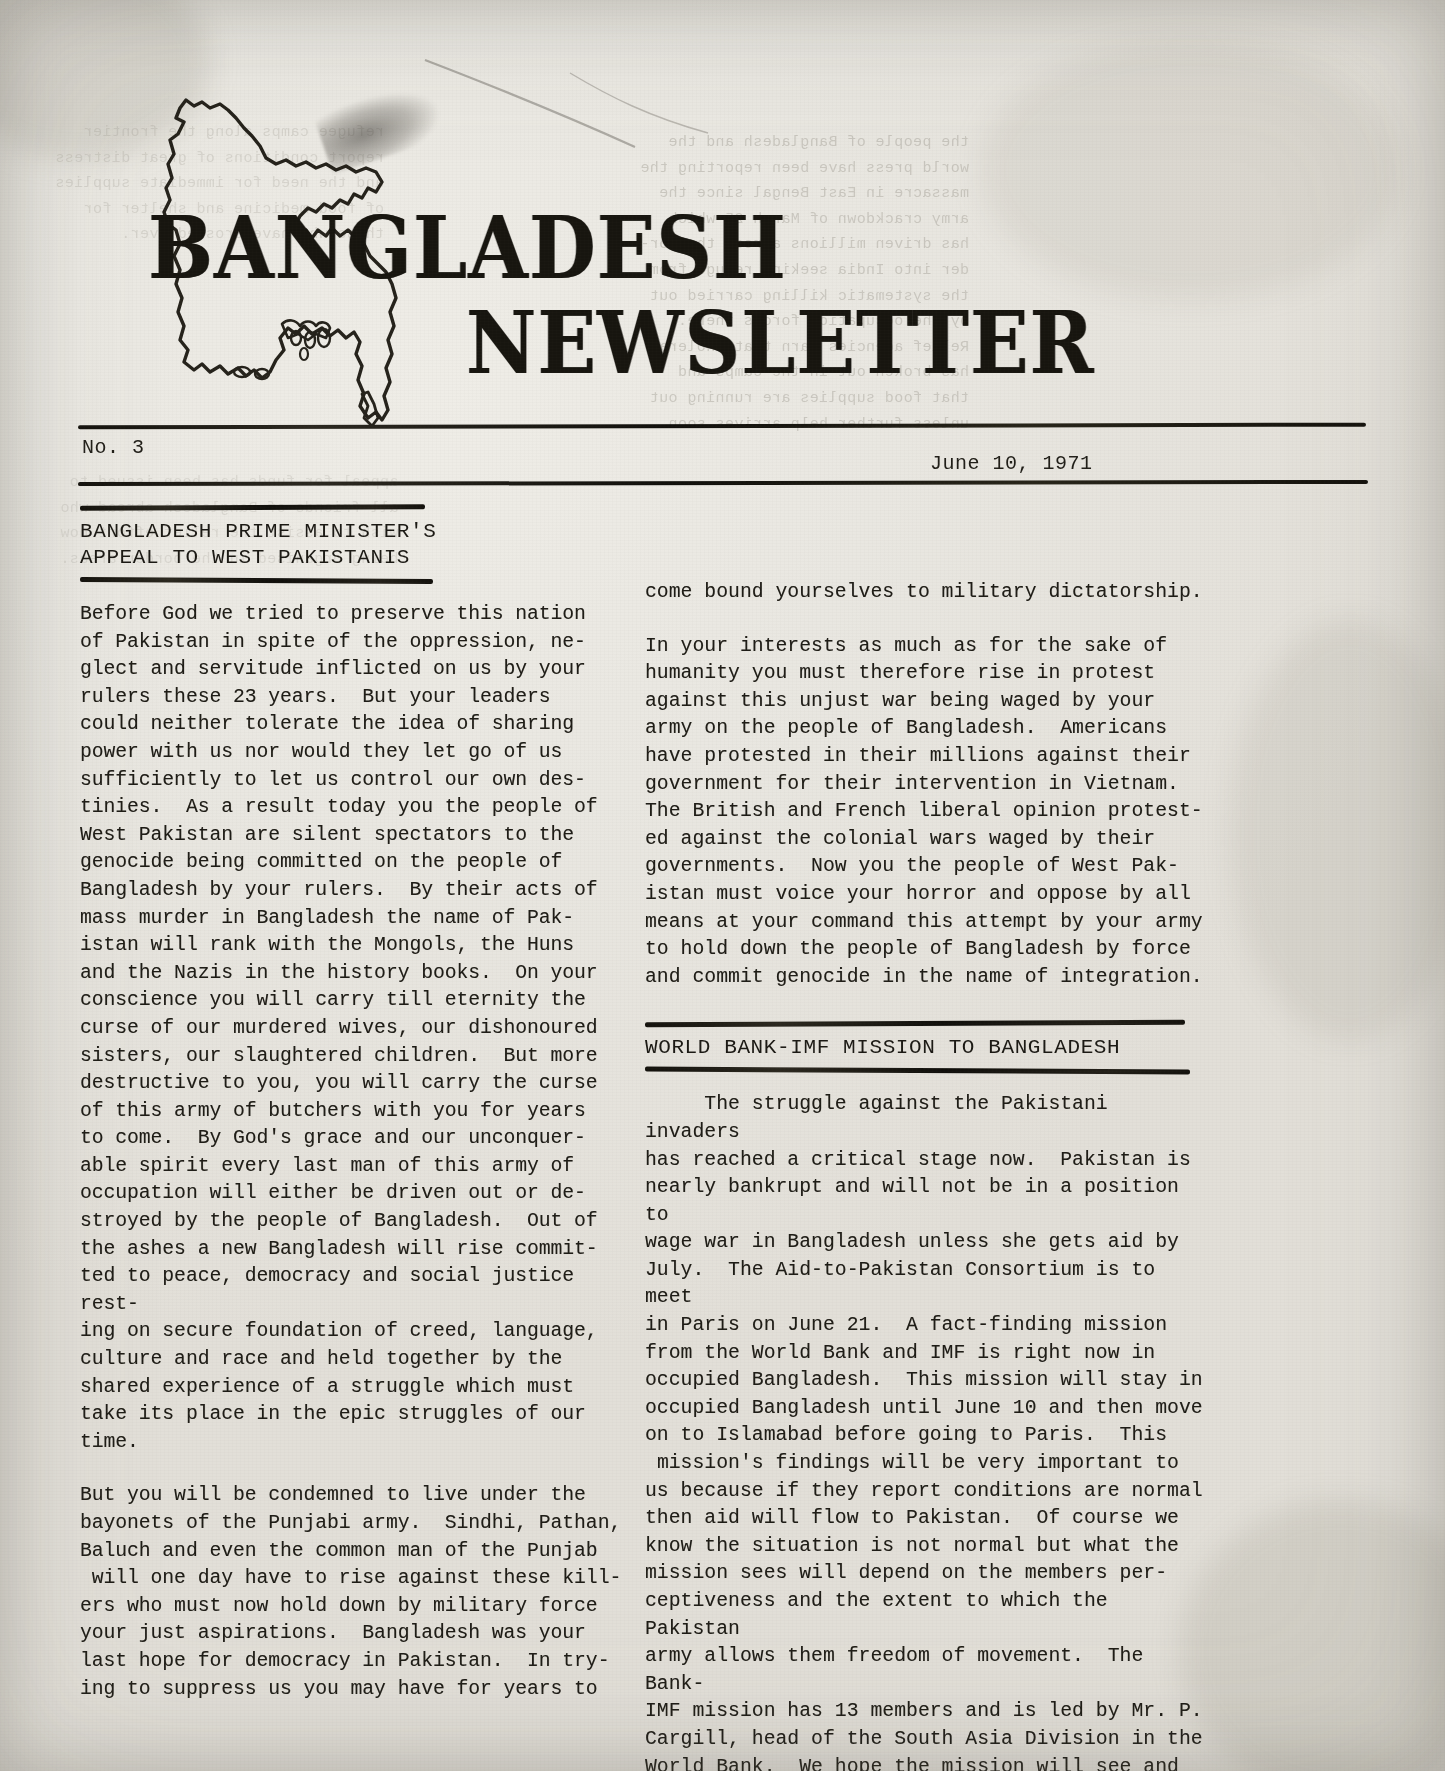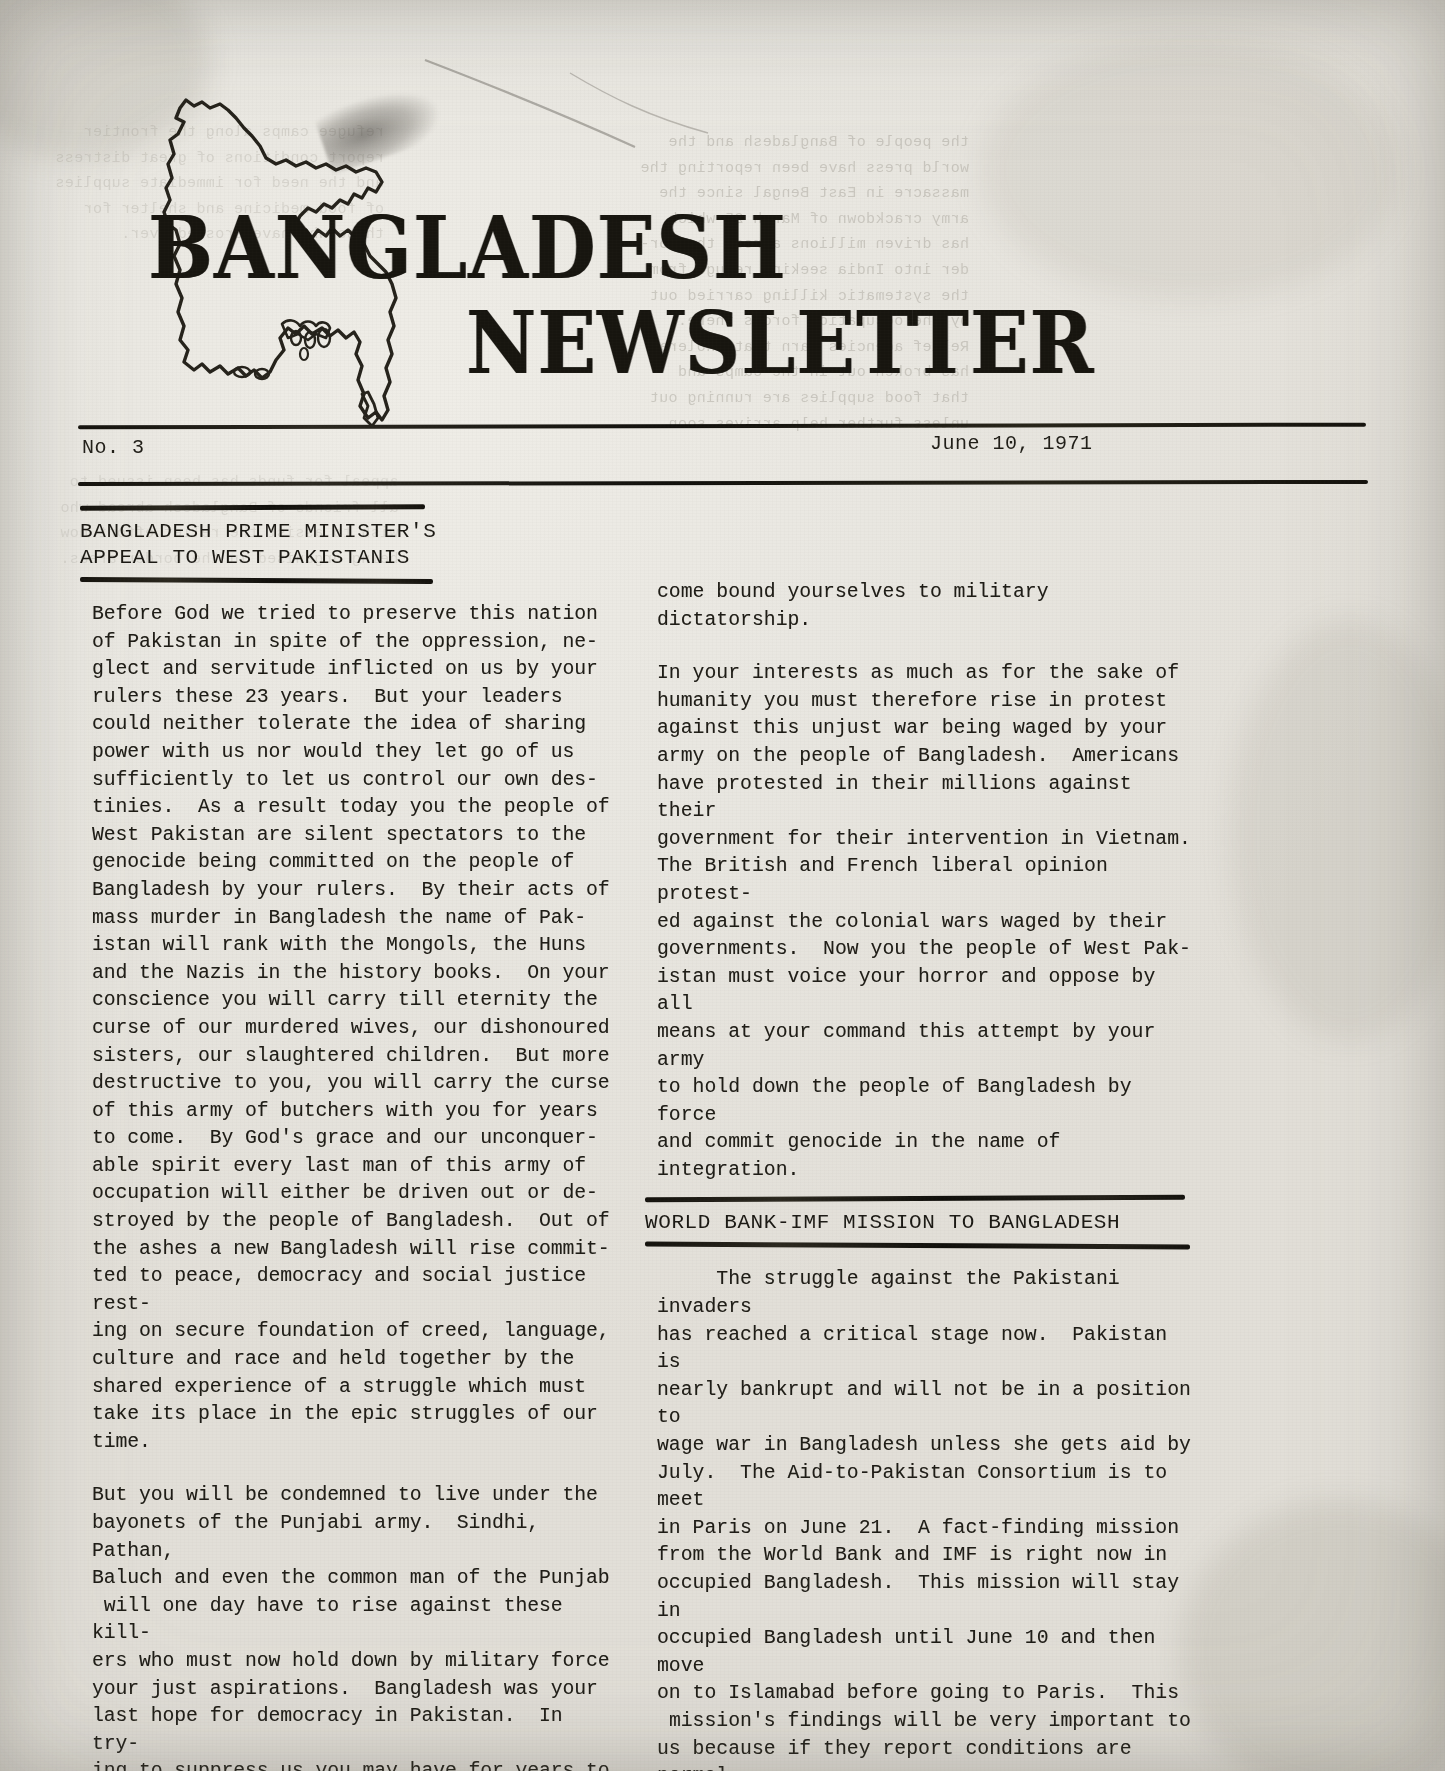--- a/index.html
+++ b/index.html
@@ -129,21 +129,21 @@
 
   .issue-no, .issue-date {
     position: absolute;
     font-family: "Liberation Mono", monospace;
     font-size: 20px;
     color: #201e18;
     letter-spacing: .5px;
     white-space: nowrap;
   }
   .issue-no { top: 436px; left: 82px; }
-  .issue-date { top: 432px; left: 930px; }
+  .issue-date { top: 452px; left: 930px; }
 
   
   .columns {
     position: absolute;
     top: 505px;
     left: 80px;
     width: 1285px;
     height: 1240px;
   }
   .col {
@@ -177,21 +177,21 @@
     white-space: pre-line;
   }
 
   .body-text {
     font-family: "Liberation Mono", monospace;
     font-size: 19.7px;
     line-height: 27.6px;
     color: #1e1c16;
     letter-spacing: -0.05px;
     white-space: pre-wrap;
-    margin: 12px;
+    margin: 0;
     text-shadow: 0.25px 0.25px 0 rgba(35,32,25,.30);
   }
   .body-text + .body-text { margin-top: 26px; }
   .body-text.after-head { margin-top: 2px; }
 
   .col-right .body-text { letter-spacing: .05px; }
 </style>
 </head>
 <body>
 
@@ -336,21 +336,21 @@
 have protested in their millions against their
 government for their intervention in Vietnam.
 The British and French liberal opinion protest-
 ed against the colonial wars waged by their
 governments.  Now you the people of West Pak-
 istan must voice your horror and oppose by all
 means at your command this attempt by your army
 to hold down the people of Bangladesh by force
 and commit genocide in the name of integration.</p>
 
-      <div class="headline-block" style="">
+      <div class="headline-block" style="margin-top:30px;">
         <div class="bar-top w2"></div>
         <div class="headline-text">WORLD BANK-IMF MISSION TO BANGLADESH</div>
         <div class="bar-bottom w2"></div>
       </div>
 
       <p class="body-text after-head">     The struggle against the Pakistani invaders
 has reached a critical stage now.  Pakistan is
 nearly bankrupt and will not be in a position to
 wage war in Bangladesh unless she gets aid by
 July.  The Aid-to-Pakistan Consortium is to meet

